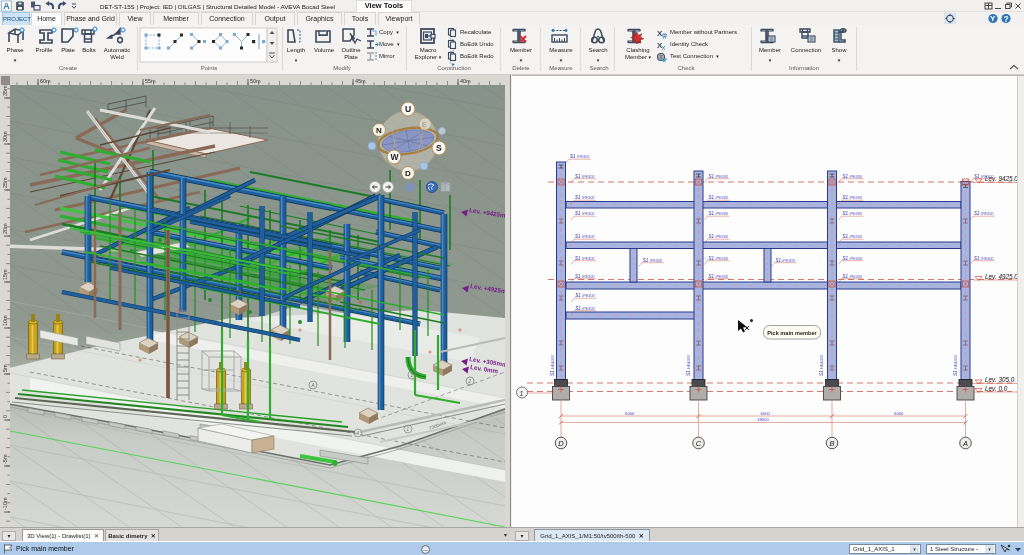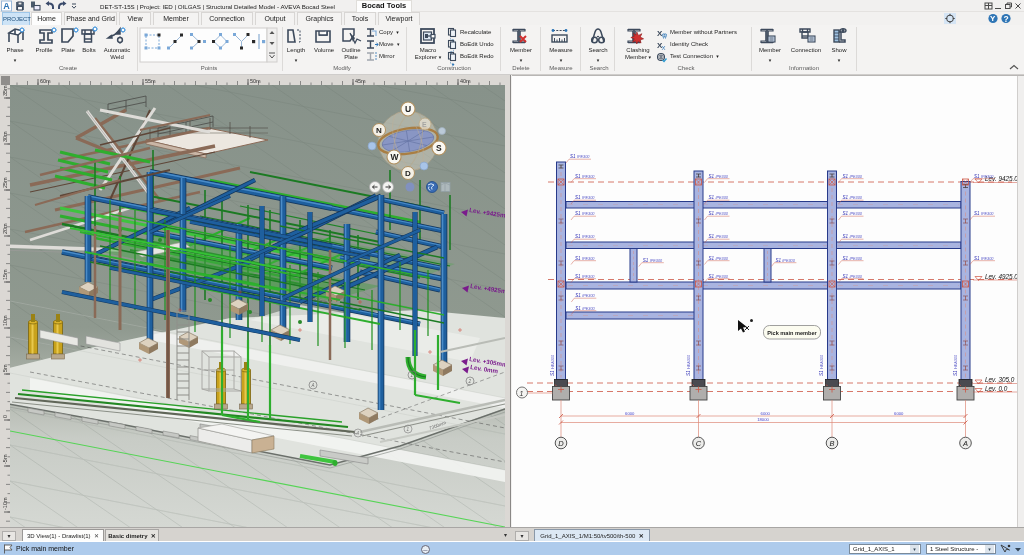--- a/index.html
+++ b/index.html
@@ -18,21 +18,21 @@
         <rect x="18" y="2" width="4" height="3" fill="#e8e8e8"></rect>
         <rect x="17.5" y="6.5" width="5" height="3.5" fill="#fff"></rect>
 <rect x="31" y="1.5" width="4" height="6" fill="#4a5a6c" stroke="none"></rect>
         <rect x="34" y="5.5" width="6" height="4.5" fill="#eef" stroke="#3d4a5c"></rect>
 </g>
 <path d="M54 7 Q54 2.5 49 2.5 L49 1 L45.5 3.5 L49 6 L49 4.5 Q52 4.5 52 7 L52 9 L54 9 Z" fill="#3a4a6a"></path>
 <path d="M58 7 Q58 2.5 63 2.5 L63 1 L66.5 3.5 L63 6 L63 4.5 Q60 4.5 60 7 L60 9 L58 9 Z" fill="#3a4a6a"></path>
 <path d="M72 4 h4 M72 6 l2 2.2 l2 -2.2" stroke="#3d4a5c" stroke-width="1" fill="none"></path>
 </svg>
 <div class="abs" style="left:100px;top:2.5px;width:300px;font-size:6.2px;color:#1a1a1a;letter-spacing:0">DET-ST-15S | Project: IED | OILGAS | Structural Detailed Model - AVEVA Bocad Steel</div>
-<div class="abs" style="left:356px;top:0;width:56px;height:12px;background:#fdfdfd;border:1px solid #e0deda;border-bottom:none;text-align:center;font-size:7.5px;font-weight:bold;color:#111">Bocad Tools</div>
+<div class="abs" style="left:356px;top:0;width:56px;height:12px;background:#fdfdfd;border:1px solid #e0deda;border-bottom:none;text-align:center;font-size:7.5px;font-weight:bold;color:#111">View Tools</div>
 <svg class="abs" style="left:984px;top:1px" width="40" height="10" viewBox="0 0 40 10">
 <g stroke="#4a4a4a" fill="none" stroke-width="1">
 <rect x="1" y="2" width="7" height="6"></rect>
         <path d="M1 4.5 h7 M4.5 2 v6"></path>
 <path d="M11 7.5 h6"></path>
 <rect x="21.5" y="3.5" width="4.5" height="4"></rect>
         <path d="M23 3.5 v-1.5 h4.5 v4 h-1.5"></path>
 <path d="M31.5 2.5 l5 5 M36.5 2.5 l-5 5"></path>
 </g>
     </svg>

